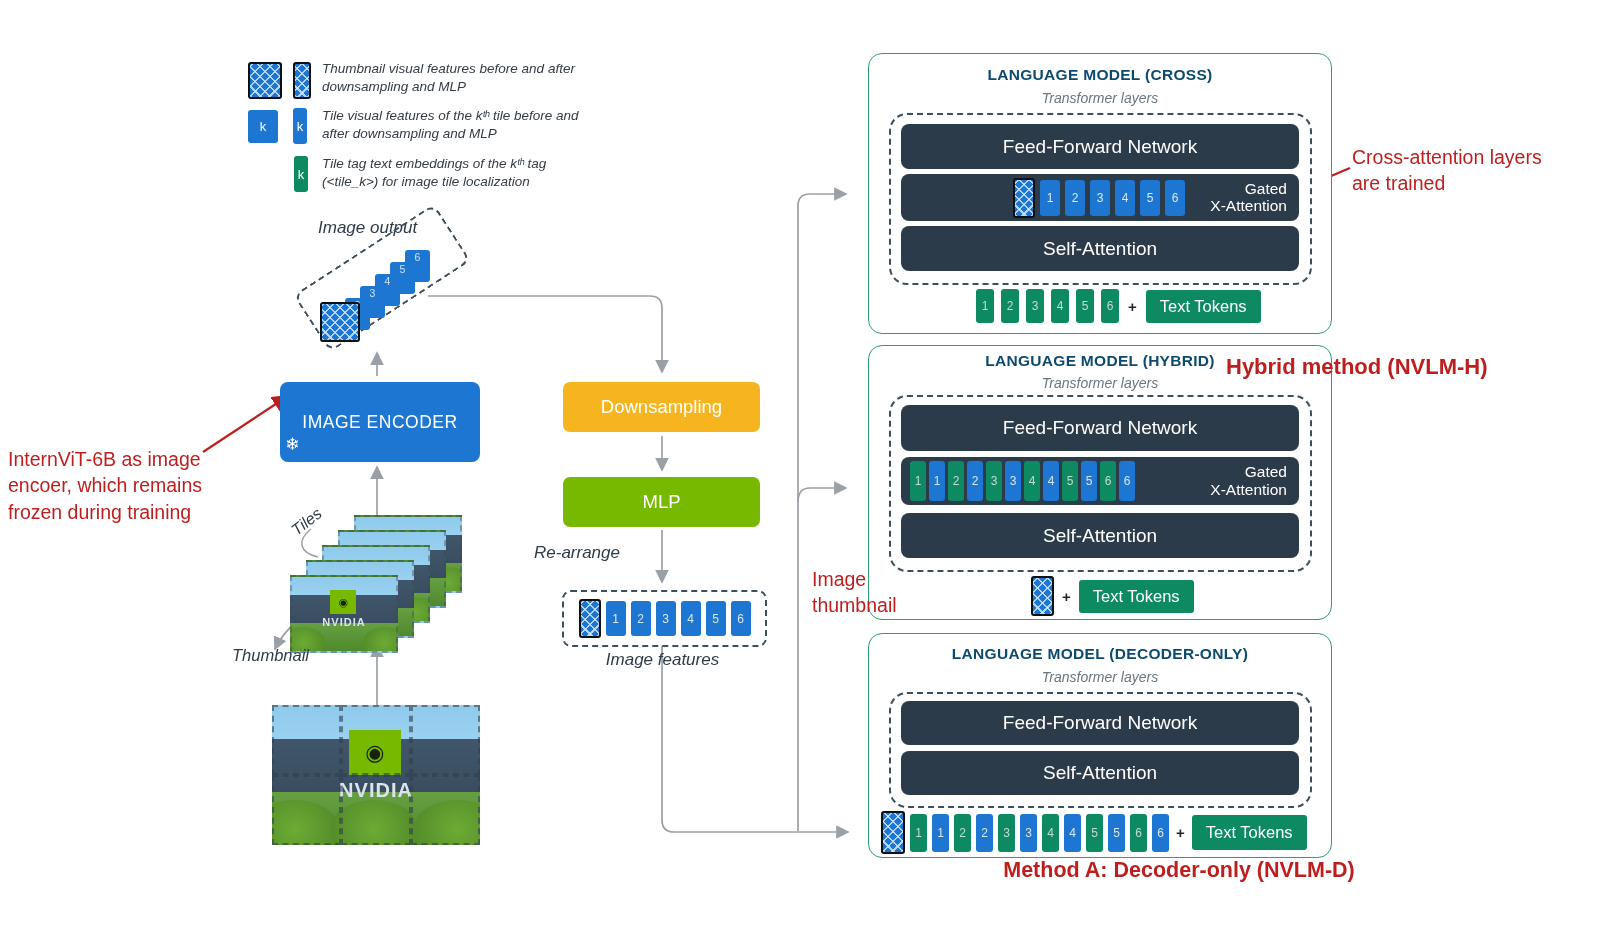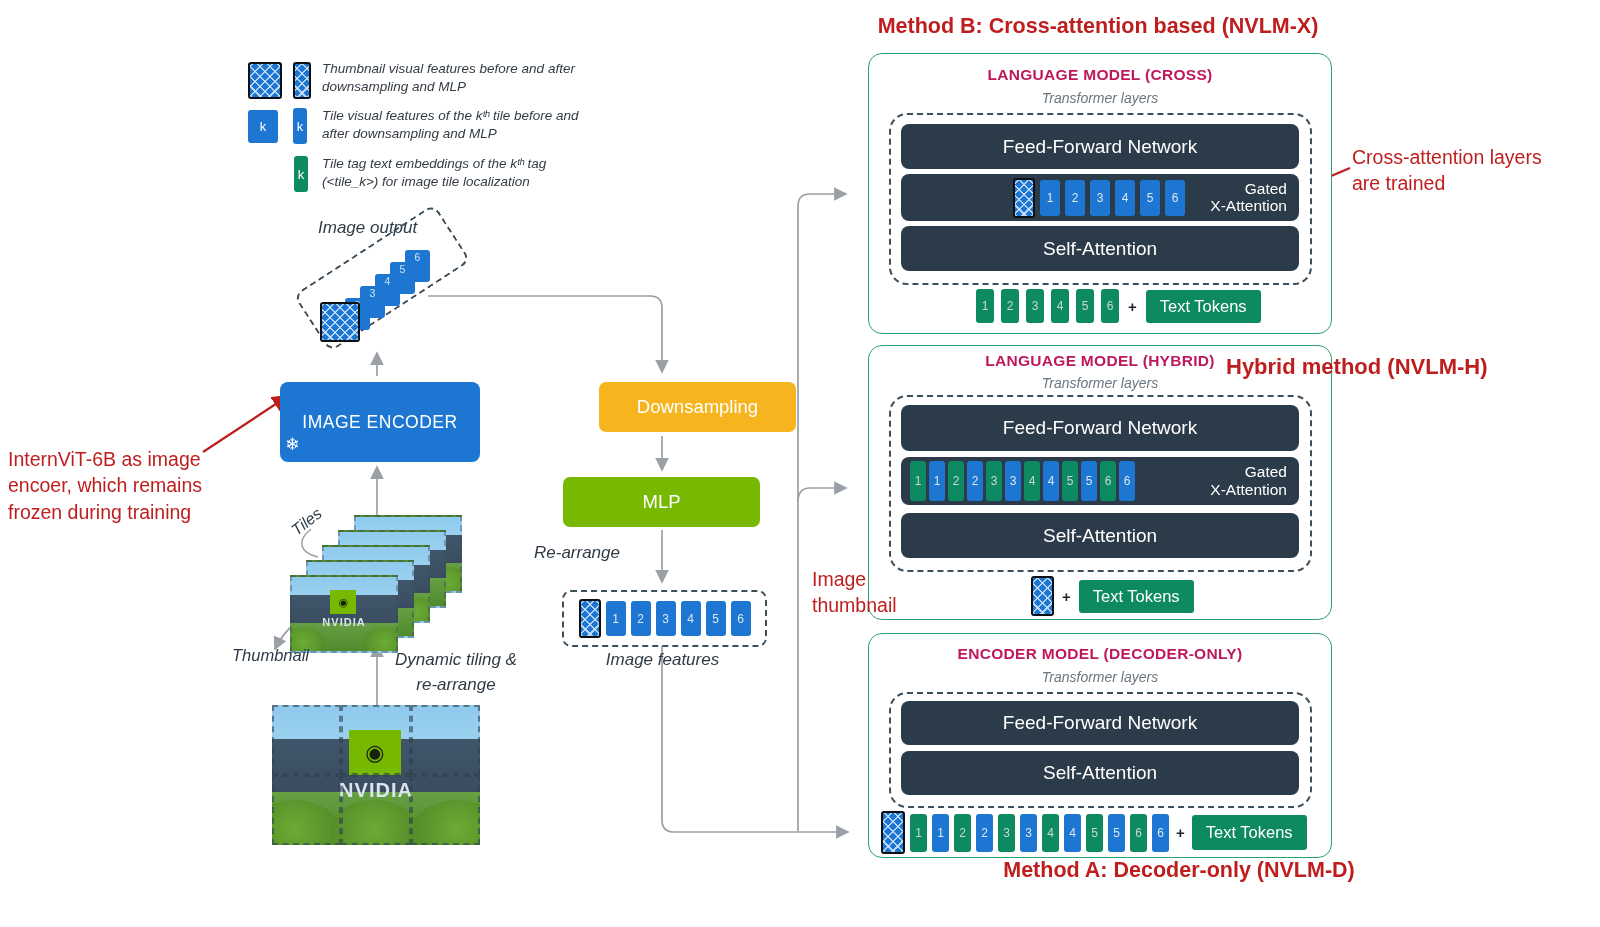--- a/index.html
+++ b/index.html
@@ -61,21 +61,21 @@
   .grid-cell{position:absolute;border:2px dashed #2F3F4C99;box-sizing:border-box;}
 
   
   .stepbox{width:197px;height:50px;border-radius:7px;display:flex;align-items:center;
     justify-content:center;color:#fff;font-size:18.5px;}
   .feat-box{left:562px;top:590px;width:201px;height:53px;border:2px dashed #3E4F5C;
     border-radius:9px;display:flex;align-items:center;justify-content:center;gap:5px;}
 
   
   .mbox{border:1.5px solid #2CA06F;border-radius:14px;background:#fff;}
-  .mtitle{color:#be185d;font-size:15.5px;font-weight:600;letter-spacing:.3px;text-align:center;}
+  .mtitle{color:#0c4a6e;font-size:15.5px;font-weight:600;letter-spacing:.3px;text-align:center;}
   .tlayers{color:#6b7680;font-style:italic;font-size:14px;text-align:center;}
   .dashwrap{border:2px dashed #3E4F5C;border-radius:18px;}
   .darkrow{position:absolute;background:#2B3B49;border-radius:8px;color:#fff;
     display:flex;align-items:center;justify-content:center;font-size:19px;}
   .gated{position:absolute;right:12px;top:50%;transform:translateY(-50%);text-align:right;
     color:#fff;font-size:15.5px;line-height:1.15;}
   .redhead{color:#BE1E1E;font-weight:700;font-size:21.5px;white-space:nowrap;}
   .rednote{color:#BE1E1E;font-size:19.5px;line-height:1.35;}
   .strip{position:absolute;display:flex;align-items:center;}
 </style>
@@ -167,54 +167,52 @@
     <span class="ph-bush" style="left:-10%;"></span>
   </div>
   <div class="photo mini" style="left:290px;top:575px;font-size:7px;">
     <span class="ph-logo" style="font-size:11px;">◉</span>
     <span class="ph-name" style="font-size:11px;">NVIDIA</span>
     <span class="ph-bush" style="left:-10%;"></span>
     <span class="ph-bush" style="right:-10%;"></span>
   </div>
 
   <div class="abs lbl-it" style="left:232px;top:646px;font-size:16.5px;">Thumbnail</div>
-  <div class="abs lbl-it" style="left:395px;top:648px;width:122px;text-align:center;line-height:1.45;">Dynamic tiling &amp; re-arrange</div>
 
   <div class="photo grid-photo" style="font-size:14px;">
     <span class="ph-logo" style="font-size:22px;">◉</span>
     <span class="ph-name" style="font-size:20px;">NVIDIA</span>
     <span class="ph-bush" style="left:-10%;"></span>
     <span class="ph-bush" style="left:28%;"></span>
     <span class="ph-bush" style="right:-10%;"></span>
     <span class="grid-cell" style="left:0;top:0;width:33.4%;height:50%;"></span>
     <span class="grid-cell" style="left:33.3%;top:0;width:33.4%;height:50%;"></span>
     <span class="grid-cell" style="left:66.6%;top:0;width:33.4%;height:50%;"></span>
     <span class="grid-cell" style="left:0;top:50%;width:33.4%;height:50%;"></span>
     <span class="grid-cell" style="left:33.3%;top:50%;width:33.4%;height:50%;"></span>
     <span class="grid-cell" style="left:66.6%;top:50%;width:33.4%;height:50%;"></span>
   </div>
 
-  <div class="abs stepbox" style="left:563px;top:382px;background:#F6B51E;margin-left:36px;">Downsampling</div>
+  <div class="abs stepbox" style="left:563px;top:382px;background:#F6B51E;">Downsampling</div>
   <div class="abs stepbox" style="left:563px;top:477px;background:#76B900;">MLP</div>
   <div class="abs lbl-it" style="left:516px;top:543px;margin-left:18px;">Re-arrange</div>
 
   <div class="abs feat-box">
     <span class="tok tok-thumb" style="width:18px;height:35px;"></span>
     <span class="strip" data-tokens="tokens.numbers" style="position:static;gap:5px;">
         <span class="tok tok-blue feat-tok" style="width: 20px; height: 35px;">1</span>
         <span class="tok tok-blue feat-tok" style="width: 20px; height: 35px;">2</span>
         <span class="tok tok-blue feat-tok" style="width: 20px; height: 35px;">3</span>
         <span class="tok tok-blue feat-tok" style="width: 20px; height: 35px;">4</span>
         <span class="tok tok-blue feat-tok" style="width: 20px; height: 35px;">5</span>
         <span class="tok tok-blue feat-tok" style="width: 20px; height: 35px;">6</span>
       </span>
   </div>
   <div class="abs lbl-it" style="left:562px;top:650px;width:201px;text-align:center;">Image features</div>
 
-  <div class="abs redhead" style="left:848px;top:14px;width:500px;text-align:center;">Method B: Cross-attention based (NVLM-X)</div>
 
   <div class="abs mbox" style="left:868px;top:53px;width:462px;height:279px;">
     <div class="mtitle" style="margin-top:12px;">LANGUAGE MODEL (CROSS)</div>
     <div class="tlayers" style="margin-top:6px;">Transformer layers</div>
     <div class="abs dashwrap" style="left:20px;top:59px;width:419px;height:168px;"></div>
     <div class="darkrow" style="left:32px;top:70px;width:398px;height:45px;">Feed-Forward Network</div>
     <div class="darkrow" style="left:32px;top:120px;width:398px;height:47px;">
       <div class="strip" style="left:112px;gap:5px;">
         <span class="tok tok-thumb" style="width:18px;height:36px;"></span>
         <span class="strip" data-tokens="tokens.numbers" style="position:static;gap:5px;">
@@ -279,21 +277,21 @@
     <div class="strip" style="left:162px;top:230px;gap:6px;">
       <span class="tok tok-thumb" style="width:19px;height:36px;"></span>
       <span class="plus">+</span>
       <span class="ttbox">Text Tokens</span>
     </div>
   </div>
 
   <div class="abs rednote" style="left:812px;top:566px;width:112px;z-index:3;">Image thumbnail</div>
 
   <div class="abs mbox" style="left:868px;top:633px;width:462px;height:223px;">
-    <div class="mtitle" style="margin-top:11px;">ENCODER MODEL (DECODER-ONLY)</div>
+    <div class="mtitle" style="margin-top:11px;">LANGUAGE MODEL (DECODER-ONLY)</div>
     <div class="tlayers" style="margin-top:6px;">Transformer layers</div>
     <div class="abs dashwrap" style="left:20px;top:58px;width:419px;height:112px;"></div>
     <div class="darkrow" style="left:32px;top:67px;width:398px;height:44px;">Feed-Forward Network</div>
     <div class="darkrow" style="left:32px;top:117px;width:398px;height:44px;">Self-Attention</div>
     <div class="strip" style="left:12px;top:177px;gap:5px;">
       <span class="tok tok-thumb" style="width:20px;height:39px;"></span>
       <span class="strip" data-tokens="tokens.hybrid_sequence" style="position:static;gap:5px;">
           <span class="tok tok-green" style="width: 17px; height: 38px;">1</span>
           <span class="tok tok-blue" style="width: 17px; height: 38px;">1</span>
           <span class="tok tok-green" style="width: 17px; height: 38px;">2</span>

